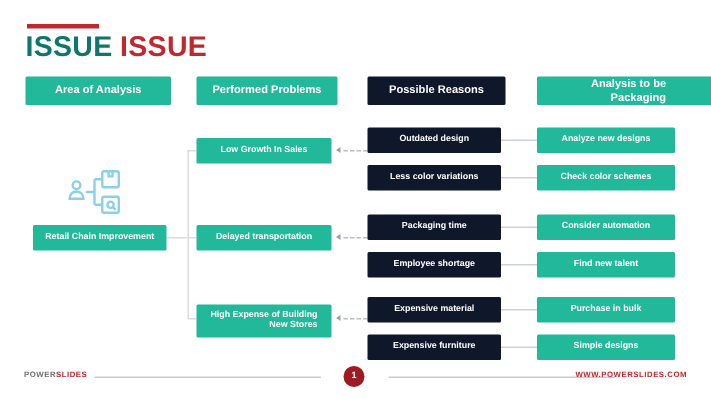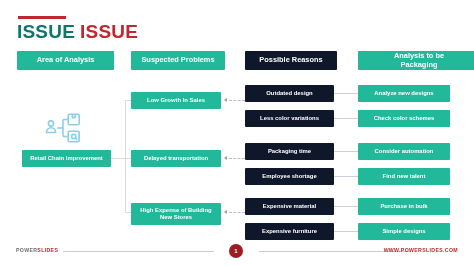--- a/index.html
+++ b/index.html
@@ -40,21 +40,21 @@
   .title .t-issue { color: #0f766e; }
   .title .t-tree  { color: #c1272d; margin-left: 5px; }
 
   
   .box {
     position: absolute;
     box-sizing: border-box;
     display: flex;
     align-items: center;
     justify-content: center;
-    text-align: center;
+    text-align: right;
     color: #ffffff;
     line-height: 1.12;
     padding: 2px 3px;
     border-radius: 1px;
   }
   .green { background: #22b99a; }
   .purple { background: #0f172a; }
 
   .hdr {
     font-size: 7.4px;
@@ -205,21 +205,21 @@
 <body>
 
 <div id="slide">
 
   <div class="title-rule"></div>
   <div class="title">
     <span class="t-issue">ISSUE</span><span class="t-tree">ISSUE</span>
   </div>
 
   <div id="hdr-1" class="box green hdr">Area of Analysis</div>
-  <div id="hdr-2" class="box green hdr">Suspected Problems</div>
+  <div id="hdr-2" class="box green hdr">Performed Problems</div>
   <div id="hdr-3" class="box purple hdr">Possible Reasons</div>
   <div id="hdr-4" class="box green hdr">
     <div>
       <div>Analysis to be</div>
       <div>Packaging</div>
     </div>
   </div>
 
   <div id="spine" class="ln v"></div>
   <div id="root-stub" class="ln h"></div>

